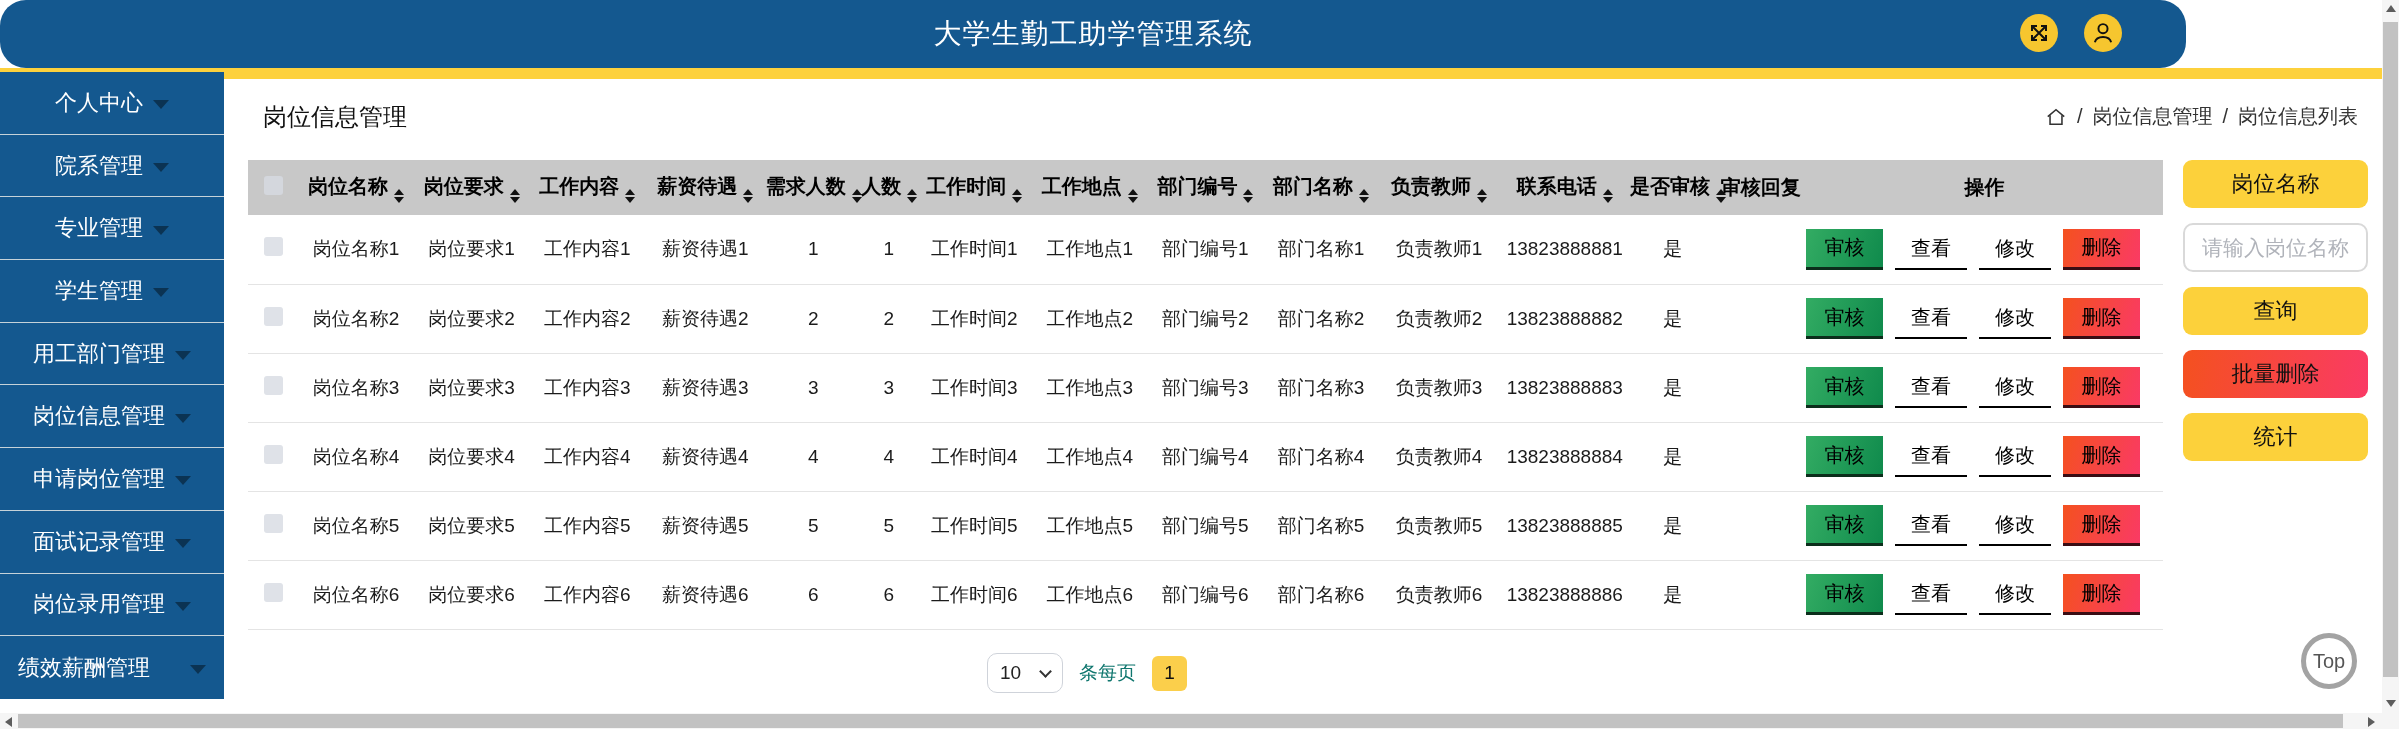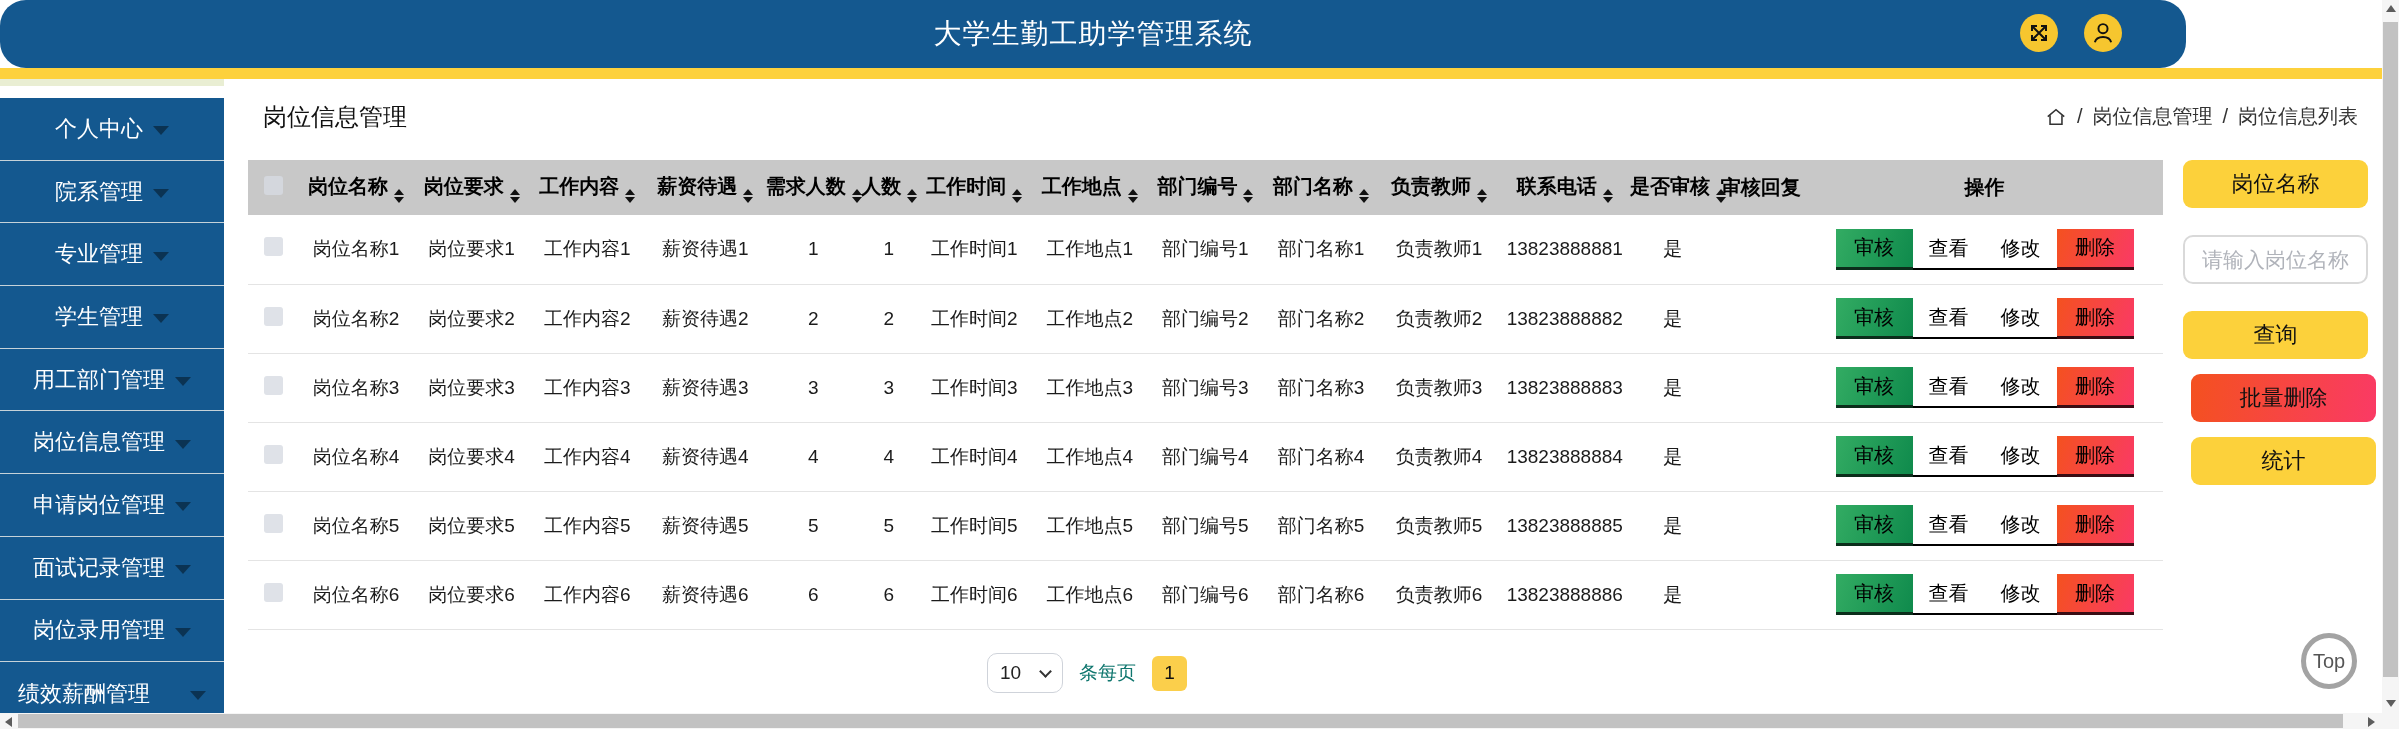--- a/index.html
+++ b/index.html
@@ -16,21 +16,21 @@
   .topbar-actions { position:absolute; right:64px; top:14px; display:flex; gap:26px; }
   .circle-btn { width:38px; height:38px; border-radius:50%;
                 background:var(--icon-yellow,#f6c62f); display:flex;
                 align-items:center; justify-content:center; cursor:pointer; }
   .yellow-bar { position:absolute; left:0; top:68px; width:2399px; height:11px;
                 background:var(--topbar-yellow,#fdd13c); }
   .pale-strip { position:absolute; left:0; top:79px; width:224px; height:7px;
                 background:var(--pale-strip,#e9eed3); }
 
   
-  .sidebar { position:absolute; left:0; top:98px; width:224px; height:627px;
+  .sidebar { position:absolute; left:0; top:72px; width:224px; height:627px;
              display:flex; flex-direction:column; }
   .side-item { flex:0 0 62.7px; background:var(--primary,#14588f);
                display:flex; align-items:center; justify-content:center;
                color:#fff; font-size:22px; cursor:pointer;
                border-bottom:1px solid #c6d2d9; }
   .side-item:last-child { border-bottom:none;gap:30px; }
   .caret { width:0; height:0; margin-left:10px; margin-top:4px;
            border-left:8px solid transparent; border-right:8px solid transparent;
            border-top:9px solid rgba(0,0,0,.42); }
 
@@ -53,21 +53,21 @@
   .cb { display:inline-block; width:19px; height:19px; border-radius:3px;
         background:#dfe2e8; cursor:pointer; }
   .cb-h { background:#d4d7dd; }
   .sort { display:inline-flex; flex-direction:column; row-gap:2px;
           margin-left:6px; vertical-align:-2px; }
   .sort i { width:0; height:0; border-left:5px solid transparent;
             border-right:5px solid transparent; }
   .sort .t-up { border-bottom:6px solid #111; }
   .sort .t-down { border-top:6px solid #111; }
 
-  .act-wrap { display:flex; align-items:center; justify-content:center; gap:0; }
+  .act-wrap { display:flex; align-items:center; gap:12px; }
   .rbtn { height:41px; font-size:20px; color:#000; display:flex; align-items:center;
           justify-content:center; cursor:pointer; font-family:inherit; border:none; }
   .btn-green { width:77px; background:linear-gradient(110deg,var(--green-from,#33ac63),var(--green-to,#0f8a4c));
                border-bottom:3px solid #0b2e1b; }
   .btn-red   { width:77px; background:linear-gradient(110deg,var(--red-from,#f4511f),var(--red-to,#fa3a65));
                border-bottom:3px solid #3a0d14; }
   .btn-plain { width:72px; background:transparent; border-bottom:2px solid #000; }
 
   
   .pagination { position:absolute; left:763px; top:574px; display:flex;
@@ -86,25 +86,25 @@
              border-radius:50%; background:#fff; border:5px solid #a3a3a3;
              display:flex; align-items:center; justify-content:center;
              font-size:20px; color:#555; cursor:pointer; }
 
   
   .side-panel { position:absolute; left:1959px; top:81px; width:185px; }
   .panel-btn { display:block; width:185px; height:48px; border:none; border-radius:9px;
                font-size:22px; color:#111; cursor:pointer; font-family:inherit; }
   .yellow-btn { background:var(--button-yellow,#fcd13b); }
   .red-btn { background:linear-gradient(100deg,var(--red-from,#f4511f),var(--red-to,#fa3a65)); }
-  .panel-input { display:block; width:185px; height:49px; margin:27px 0;
+  .panel-input { display:block; width:185px; height:49px; margin:15px 0;
                  border:2px solid #d9d9d9; border-radius:10px; background:#fff;
                  font-size:21px; color:#333; text-align:center; outline:none; font-family:inherit; }
   .panel-input::placeholder { color:#b0b3ba; }
-  .mt15 { margin-top:15px;margin-left:8px; }
+  .mt15 { margin-top:15px; }
 
   
   .vscroll { position:absolute; left:2382px; top:0; width:17px; height:713px; background:#f5f5f5; }
   .vscroll .thumb { position:absolute; left:1px; top:22px; width:15px; height:655px; background:#c2c2c2; }
   .hscroll { position:absolute; left:0; top:713px; width:2382px; height:16px; background:#f5f5f5; }
   .hscroll .thumb { position:absolute; left:18px; top:1px; width:2325px; height:14px; background:#c2c2c2; }
   .sb-corner { position:absolute; left:2382px; top:713px; width:17px; height:16px; background:#f5f5f5; }
   .arr { position:absolute; width:0; height:0; }
   .arr-up { left:4px; top:5px; border-left:5px solid transparent; border-right:5px solid transparent; border-bottom:7px solid #5d5d5d; }
   .arr-down { left:4px; top:700px; border-left:5px solid transparent; border-right:5px solid transparent; border-top:7px solid #5d5d5d; }

